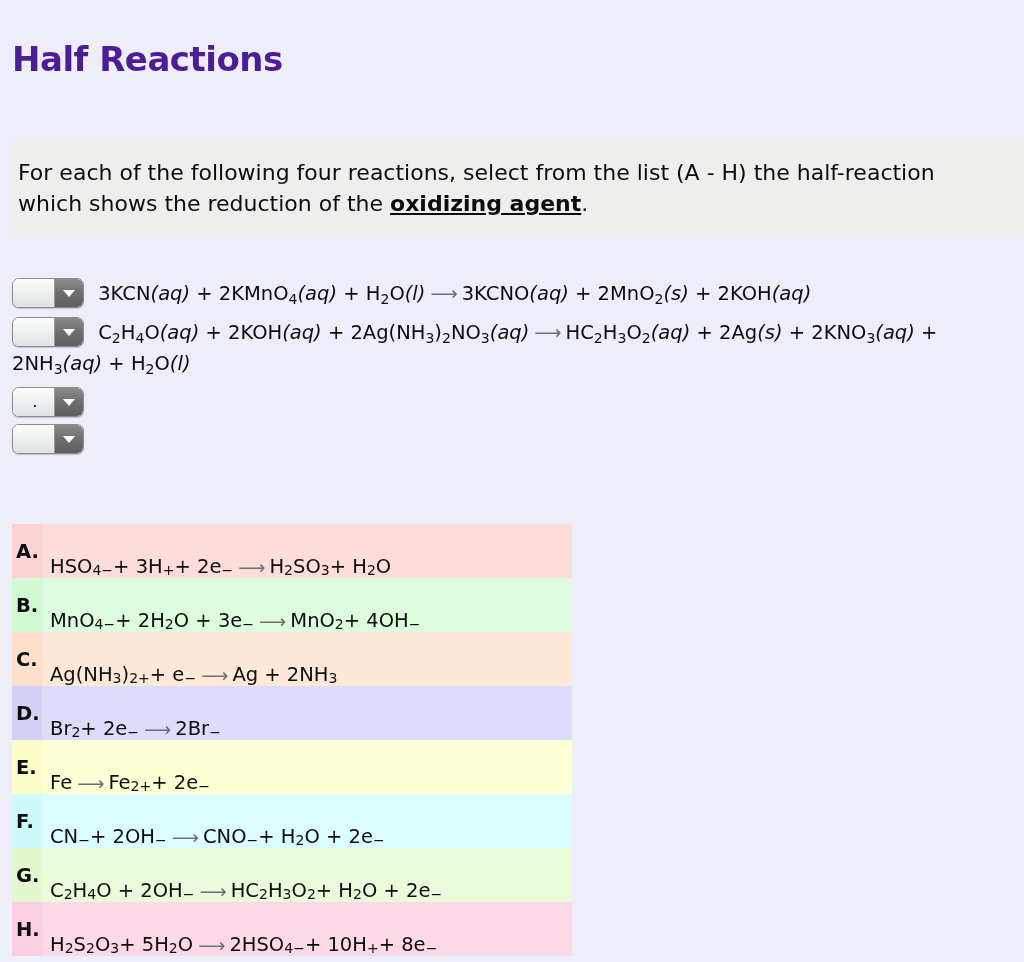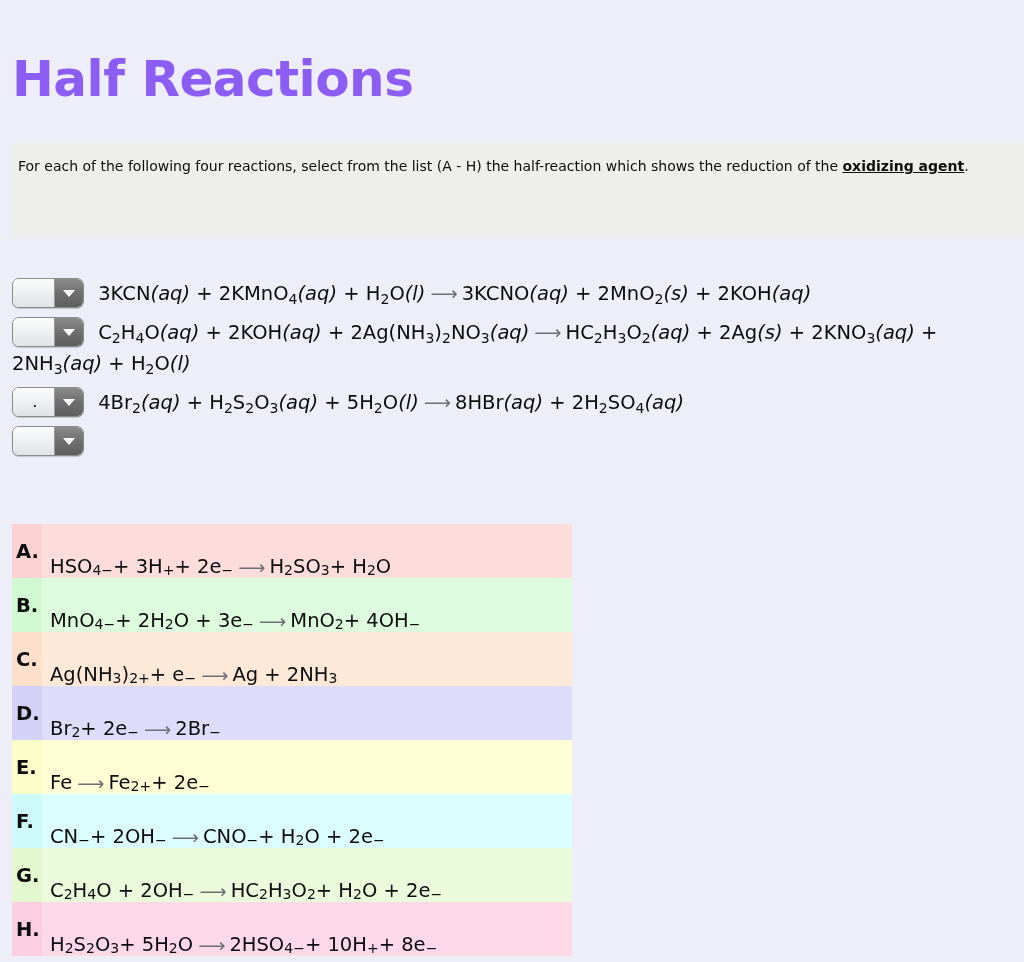--- a/index.html
+++ b/index.html
@@ -20,41 +20,41 @@
     position: relative;
     width: 1024px;
     height: 962px;
   }
 
   
   .page-title {
     position: absolute;
     left: 12px;
     top: 19px;
-    font-size: 50px;
+    font-size: 34px;
     font-weight: bold;
-    color: #8b5cf6;
+    color: #4c1d95;
     letter-spacing: -0.5px;
     line-height: 1.05;
   }
 
   
   .instructions {
     position: absolute;
     left: 12px;
     top: 143px;
     width: 1012px;
     min-height: 95px;
     background: #eeeeec;
     box-sizing: border-box;
     padding: 14px 0 0 6px;
   }
   .instructions p {
     margin: 0;
-    font-size: 14px;
+    font-size: 22px;
     line-height: 1.42;
     color: #0d0d0d;
     max-width: 985px;
   }
   .emph {
     font-weight: bold;
     text-decoration: underline;
   }
 
   
@@ -207,21 +207,20 @@
         <span class="select-button"></span>
       </span>
       <span class="reaction-text">C<sub>2</sub>H<sub>4</sub>O<span class="ital">(aq)</span> + 2KOH<span class="ital">(aq)</span> + 2Ag(NH<sub>3</sub>)<sub>2</sub>NO<sub>3</sub><span class="ital">(aq)</span><span class="arrow">⟶</span>HC<sub>2</sub>H<sub>3</sub>O<sub>2</sub><span class="ital">(aq)</span> + 2Ag<span class="ital">(s)</span> + 2KNO<sub>3</sub><span class="ital">(aq)</span> + 2NH<sub>3</sub><span class="ital">(aq)</span> + H<sub>2</sub>O<span class="ital">(l)</span></span>
     </div>
 
     <div class="reaction-row">
       <span class="select-widget">
         <span class="select-value">.</span>
         <span class="select-button"></span>
       </span>
-      <span class="reaction-text">4Br<sub>2</sub><span class="ital">(aq)</span> + H<sub>2</sub>S<sub>2</sub>O<sub>3</sub><span class="ital">(aq)</span> + 5H<sub>2</sub>O<span class="ital">(l)</span><span class="arrow">⟶</span>8HBr<span class="ital">(aq)</span> + 2H<sub>2</sub>SO<sub>4</sub><span class="ital">(aq)</span></span>
     </div>
 
     <div class="reaction-row">
       <span class="select-widget">
         <span class="select-value"></span>
         <span class="select-button"></span>
       </span>
     </div>
 
   </div>

